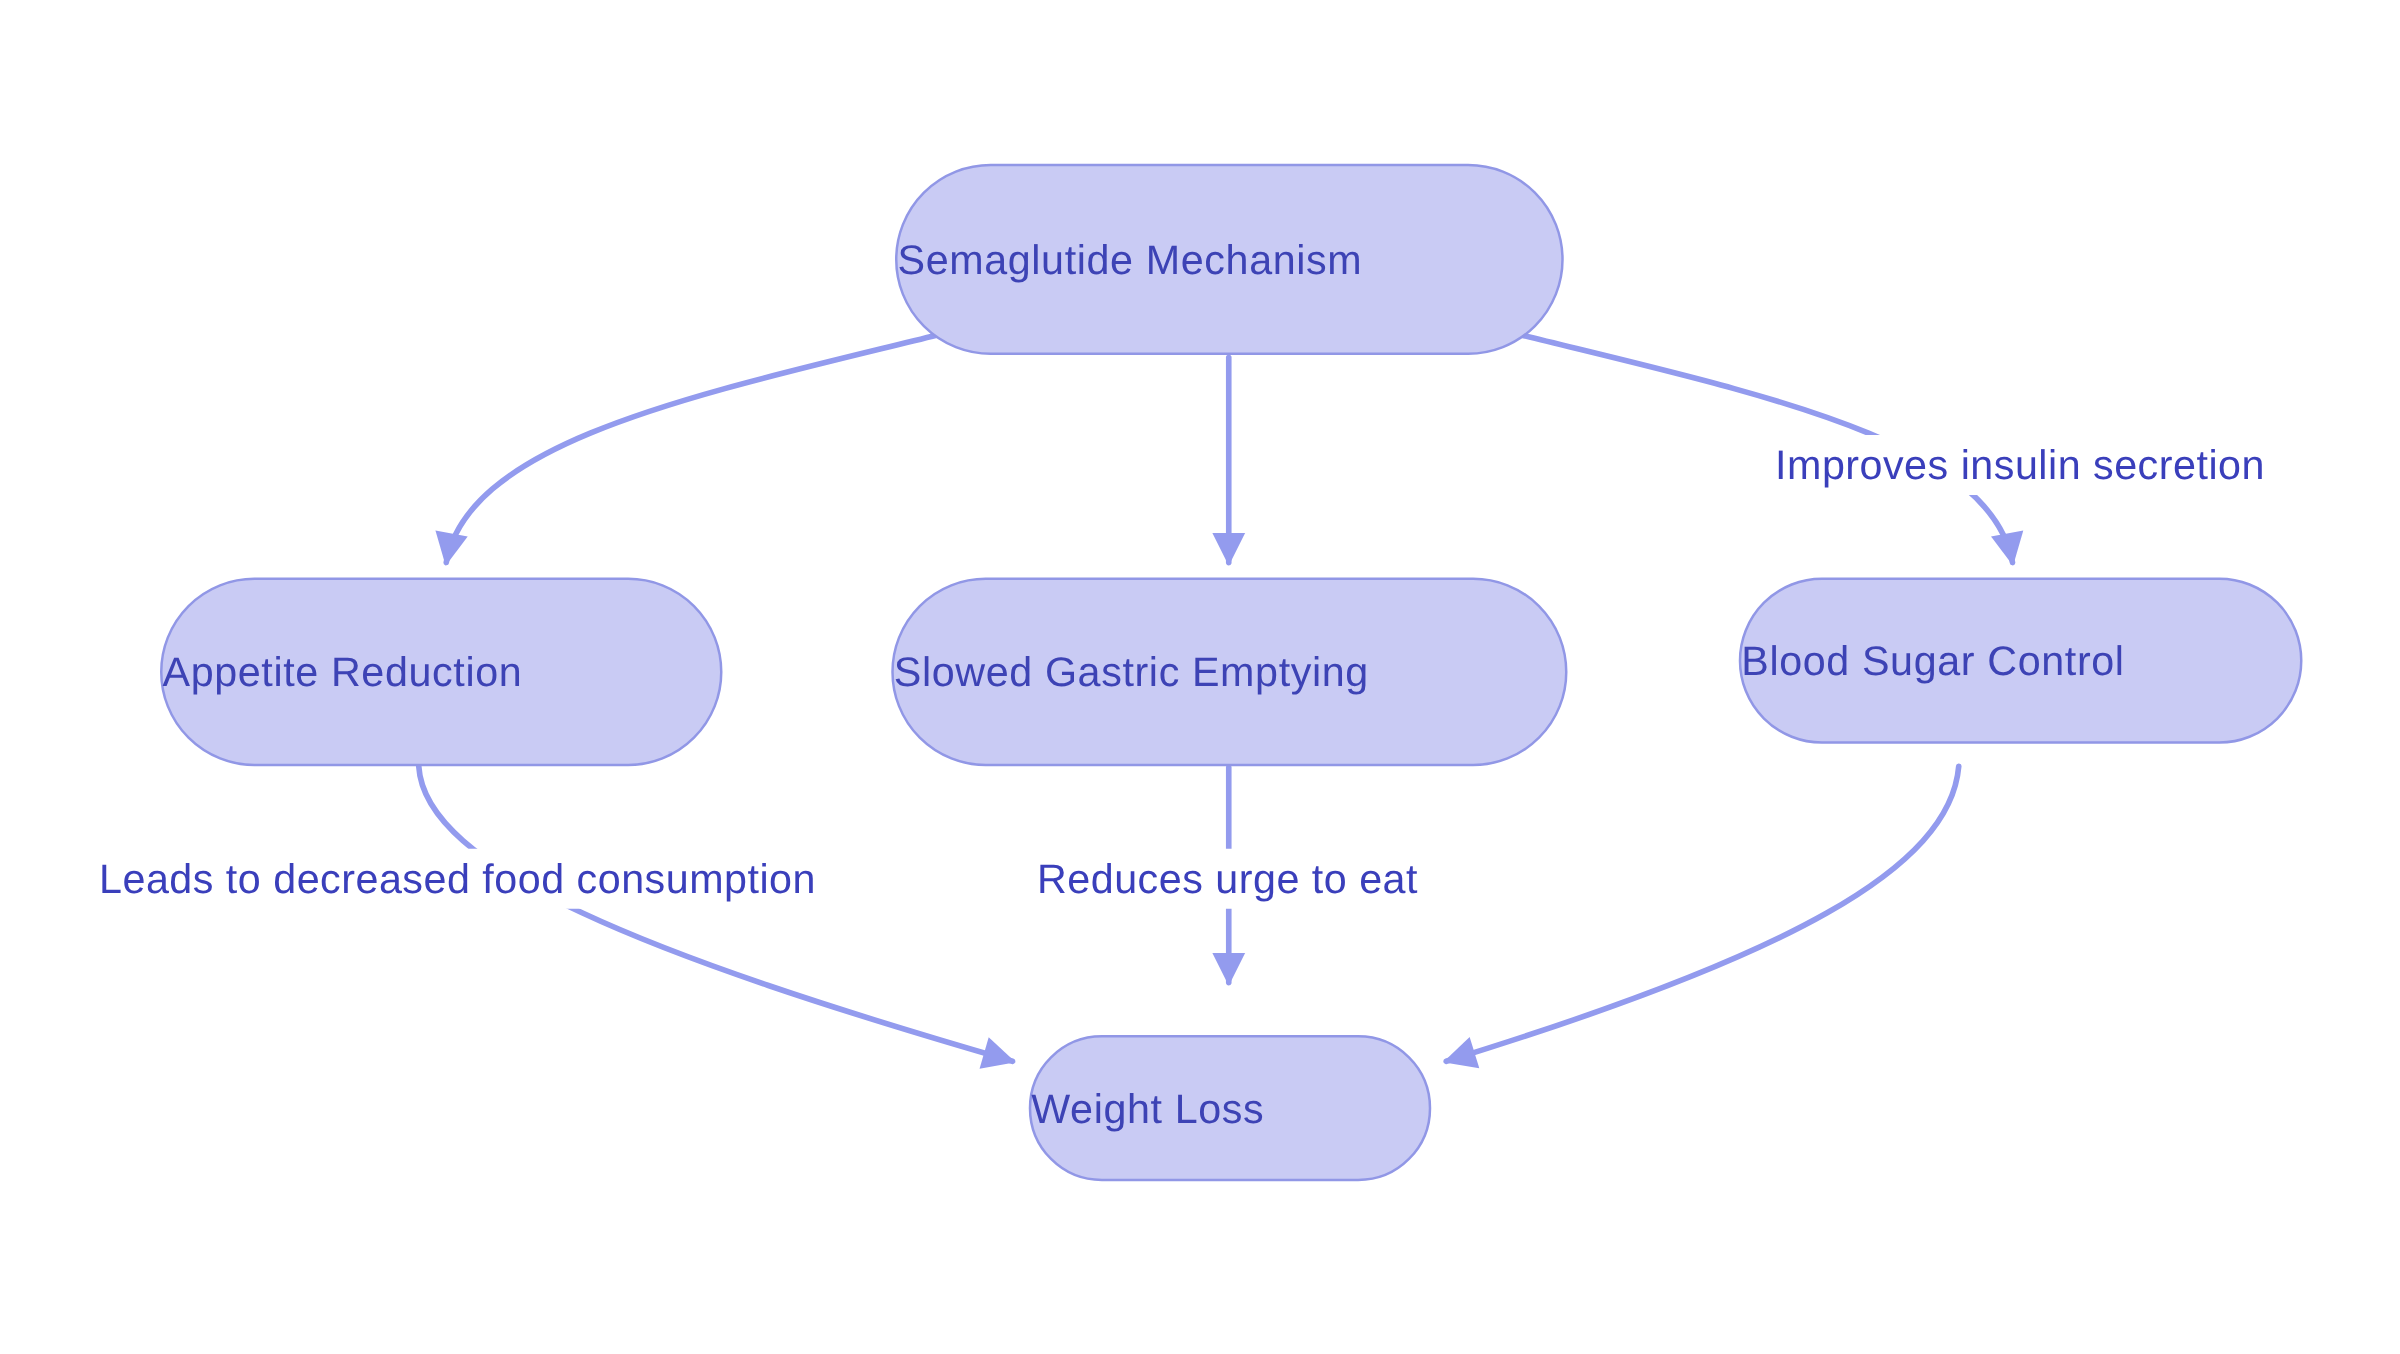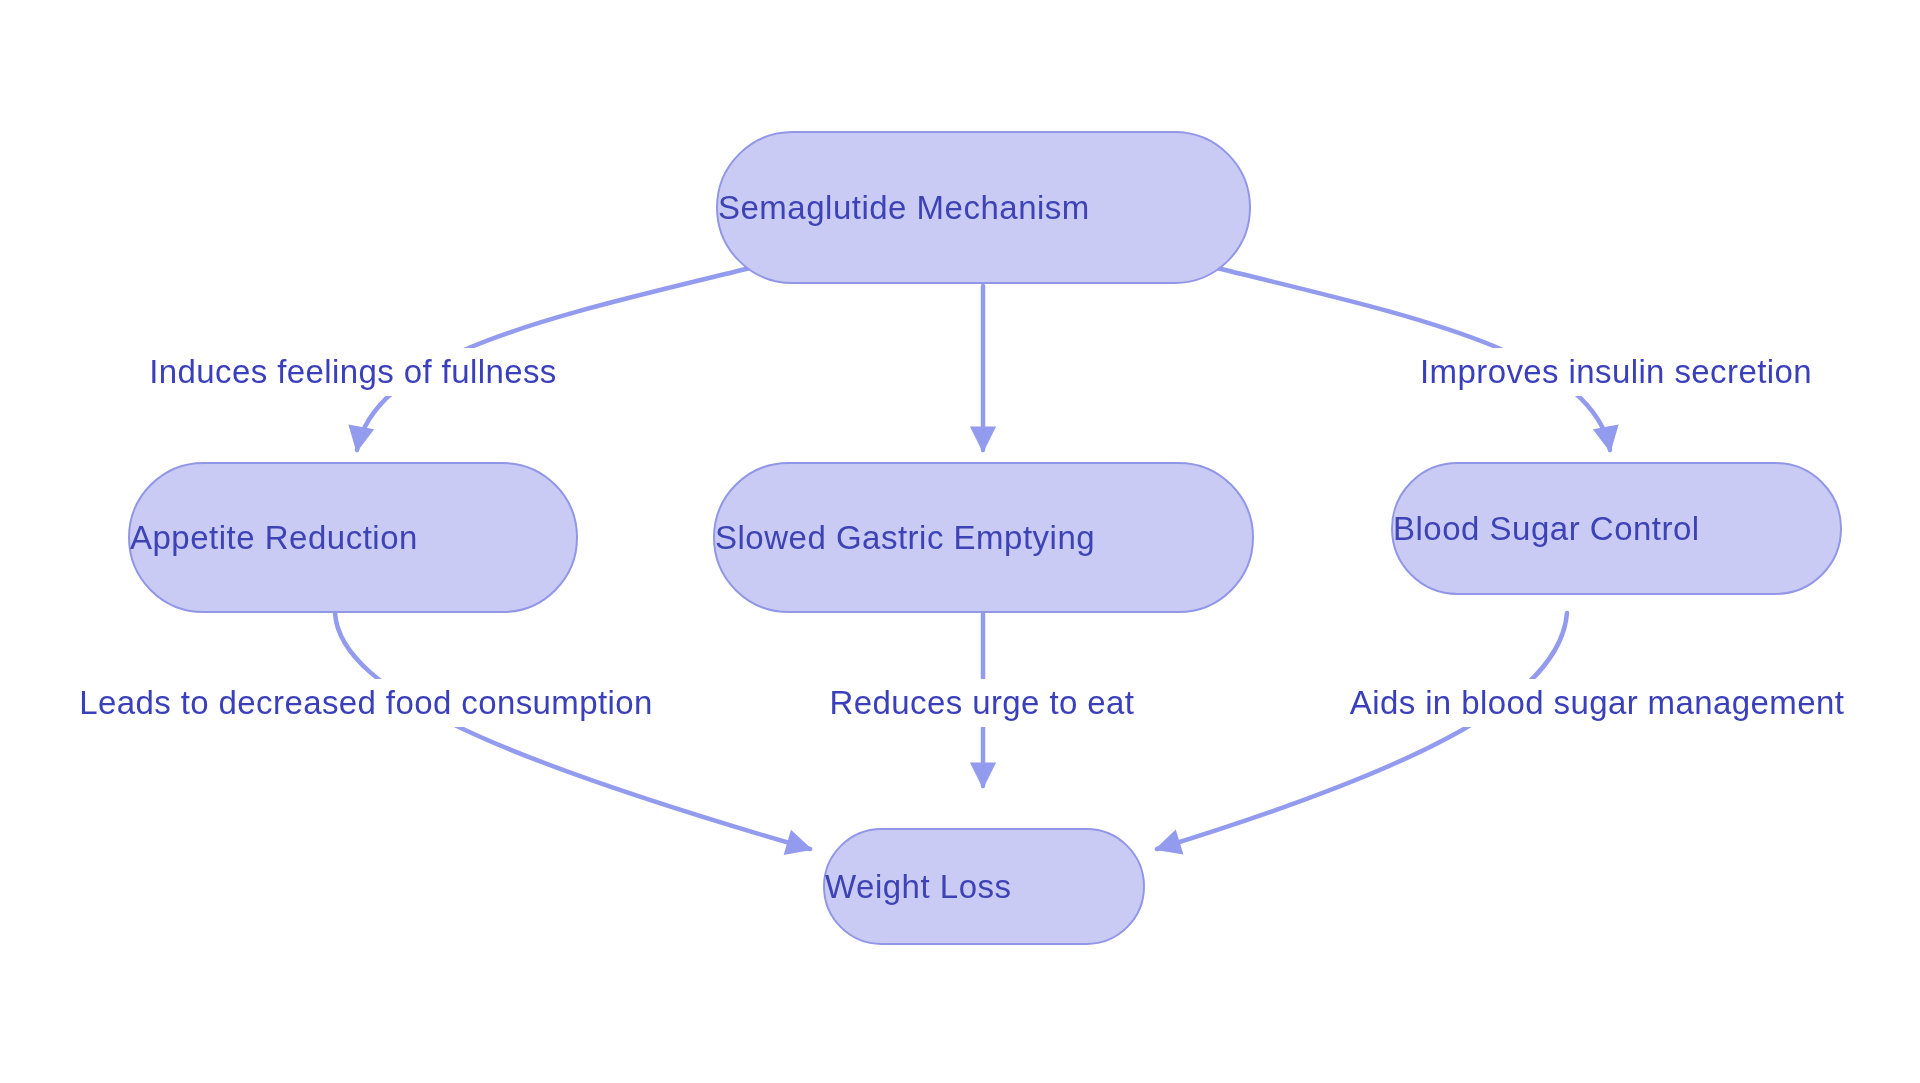--- a/index.html
+++ b/index.html
@@ -68,25 +68,23 @@
       </marker>
     </defs>
     <path class="edge" marker-end="url(#arrow)" d="M 750 268 C 560 315, 375 352, 357 450"></path>
     <path class="edge" marker-end="url(#arrow)" d="M 983 286 L 983 450"></path>
     <path class="edge" marker-end="url(#arrow)" d="M 1217 268 C 1407 315, 1592 352, 1610 450"></path>
     <path class="edge" marker-end="url(#arrow)" d="M 335 613 C 340 695, 520 765, 810 849"></path>
     <path class="edge" marker-end="url(#arrow)" d="M 983 614 L 983 786"></path>
     <path class="edge" marker-end="url(#arrow)" d="M 1567 613 C 1560 695, 1430 765, 1157 849"></path>
   </svg>
 
-  <div class="edge-label" style="left:353px; top:372px;">Induces feelings of fullness</div>
   <div class="edge-label" style="left:1616px; top:372px;">Improves insulin secretion</div>
   <div class="edge-label" style="left:366px; top:703px;text-align:right;">Leads to decreased food consumption</div>
   <div class="edge-label" style="left:982px; top:703px;">Reduces urge to eat</div>
-  <div class="edge-label" style="left:1597px; top:703px;">Aids in blood sugar management</div>
 
   <div class="node" style="left:716px; top:131px; width:535px; height:153px;">
     <span>Semaglutide Mechanism</span>
   </div>
   <div class="node" style="left:128px; top:462px; width:450px; height:151px;">
     <span>Appetite Reduction</span>
   </div>
   <div class="node" style="left:713px; top:462px; width:541px; height:151px;">
     <span>Slowed Gastric Emptying</span>
   </div>

